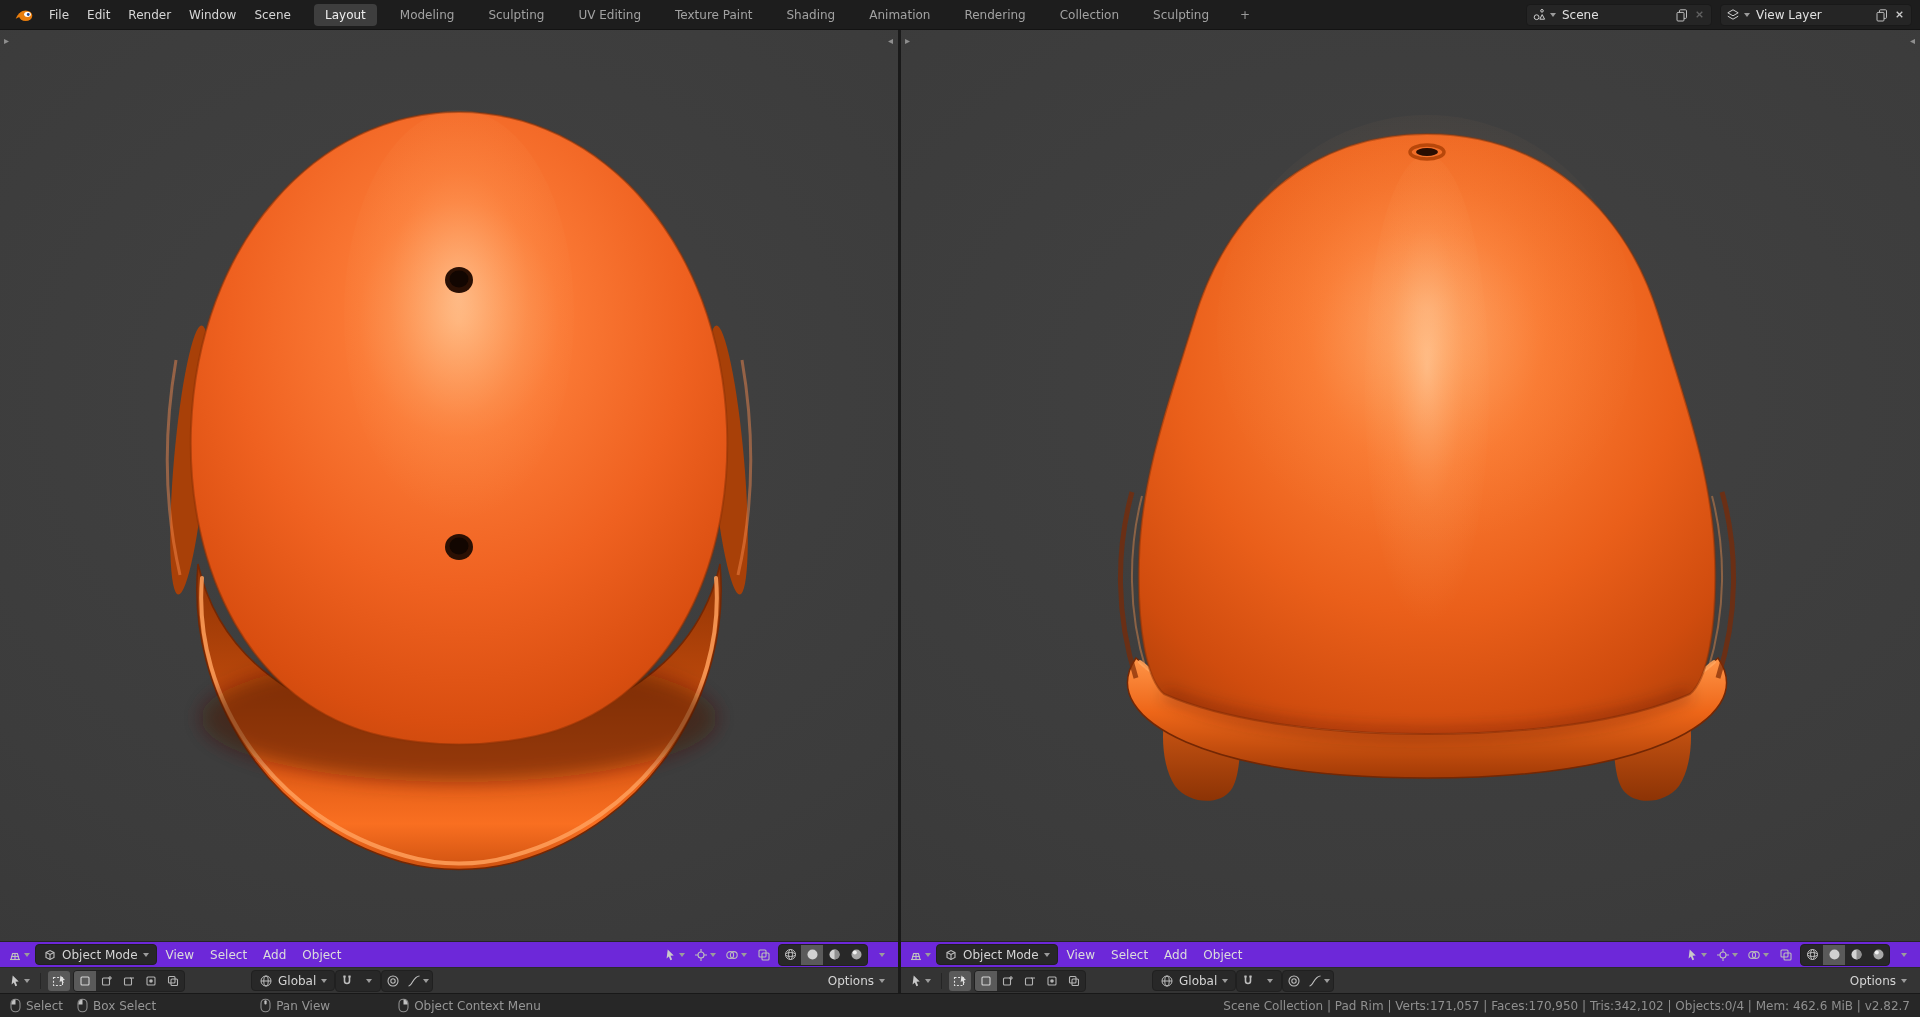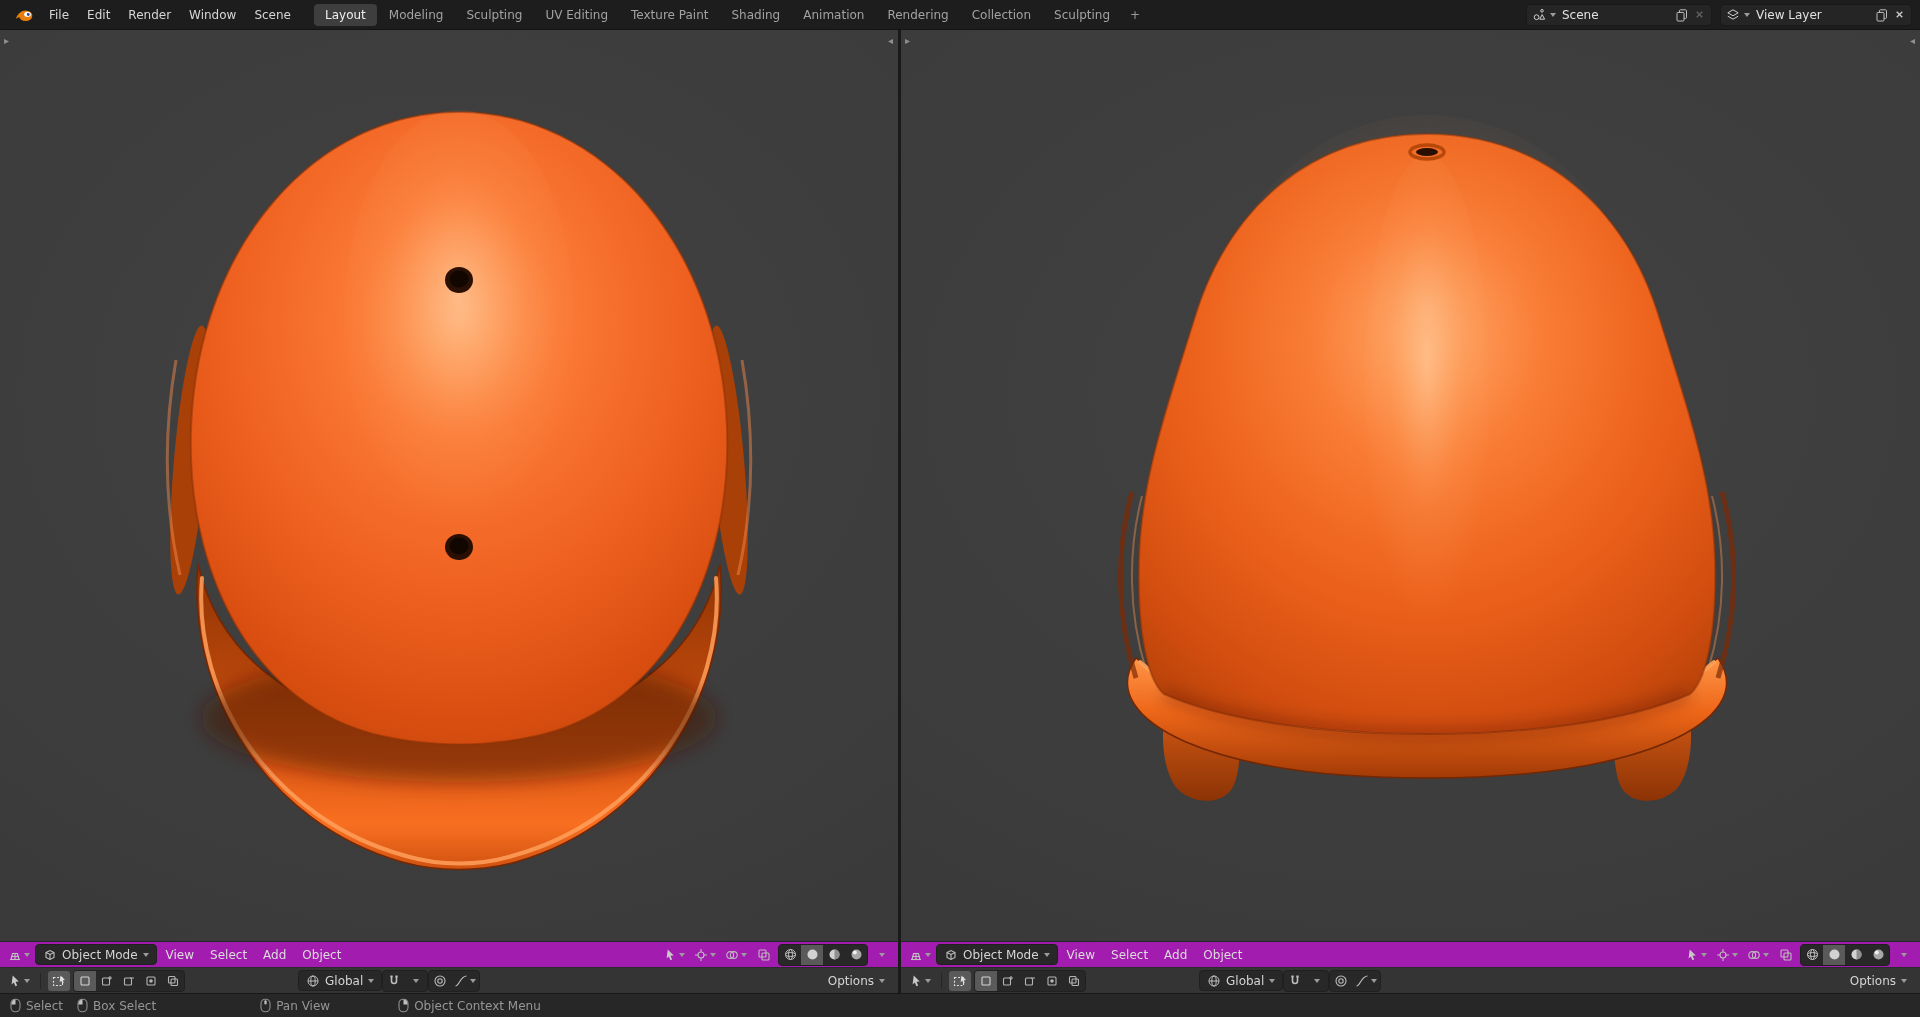--- a/index.html
+++ b/index.html
@@ -6,21 +6,21 @@
   body{margin:0;background:#111}
   .app{position:relative;width:1920px;height:1017px;background:#1d1d1d;
        font-family:"DejaVu Sans","Liberation Sans",sans-serif;font-size:12px;color:#d4d4d4;
        overflow:hidden;user-select:none}
   .ic{display:block}
 
   
   .topbar{height:30px;display:flex;align-items:center;padding:8px 8px;background:#1d1d1d;border-bottom:1px solid #131313}
   .logo{display:flex;align-items:center;padding:0 6px}
   .menu-item{padding:4px 9px;border-radius:3px;color:#d6d6d6;white-space:nowrap}
-  .tabs{display:flex;align-items:flex-start;margin-left:14px;gap:1px}
+  .tabs{display:flex;align-items:flex-start;margin-left:14px;gap:12px}
   .tab{padding:4px 11px;border-radius:4px;color:#a2a2a2;white-space:nowrap}
   .tab.active{background:#3e3e3e;color:#eeeeee}
   .tab.add{padding:4px 8px;color:#9a9a9a}
   .topbar-right{margin-left:auto;display:flex;align-items:flex-start;gap:8px}
   .db{display:flex;align-items:center;height:22px;background:#252525;border:1px solid #191919;border-radius:4px;padding:0 5px;gap:4px}
   .db .value{flex:1;color:#e0e0e0;padding:0 2px;white-space:nowrap}
   .db.scene{width:186px}.db.layer{width:192px}
   .dim{opacity:.45}
 
   
@@ -29,31 +29,31 @@
   .vp.left{width:898px}
   .vp.right{flex:1}
   .splitter{width:3px;background:#1a1a1a}
   .view3d{flex:1;position:relative;overflow:hidden;
     background:radial-gradient(120% 100% at 50% 40%, #424242 0%, #3c3c3c 55%, #353535 100%)}
   svg.render{position:absolute;left:0;top:0;width:100%;height:100%}
   .corner{position:absolute;top:6px;font-size:10px;color:#8f8f8f;line-height:1}
   .corner.l{left:4px}.corner.r{right:5px}
 
   
-  .vp-header{height:26px;background:#a21caf;border-top:1px solid #252525;display:flex;align-items:center;padding:0 5px;gap:2px}
+  .vp-header{height:26px;background:#6d28d9;border-top:1px solid #252525;display:flex;align-items:center;padding:0 5px;gap:2px}
   .vp-toolbar{height:26px;background:#343434;border-top:1px solid #2b2b2b;display:flex;align-items:center;padding:0 6px;gap:3px}
   .btn{display:flex;align-items:center;gap:5px;height:21px;padding:0 7px;border-radius:4px;white-space:nowrap}
   .btn.dark{background:#282828;border:1px solid #202020}
   .menu-label{padding:0 7px;color:#dcdcdc}
   .icon-btn{min-width:22px;height:20px;display:flex;align-items:center;justify-content:center;border-radius:3px;gap:2px;padding:0 3px}
   .icon-btn.on{background:#5a5a5a}
   .seg{display:flex;align-items:center;background:#282828;border-radius:4px;overflow:hidden;border:1px solid #202020}
   .seg .icon-btn{border-radius:0}
   .right-cluster{margin-left:auto;display:flex;align-items:center;gap:3px}
-  .mid-cluster{margin-left:110px;display:flex;align-items:center;}
+  .mid-cluster{margin-left:63px;display:flex;align-items:center;}
   .caret{width:0;height:0;border-left:3.5px solid transparent;border-right:3.5px solid transparent;border-top:4.5px solid #9c9c9c;display:inline-block}
   .vsep{width:1px;height:16px;background:#252525;margin:0 4px}
   .options-btn{margin-left:auto}
 
   
   .statusbar{height:24px;background:#272727;border-top:1px solid #181818;display:flex;align-items:center;padding:0 10px;color:#969696}
   .hint{display:flex;align-items:center;gap:5px;white-space:nowrap}
   .hint+.hint{margin-left:14px}
   .hint.gap-lg{margin-left:104px}
   .hint.gap-xl{margin-left:68px}
@@ -642,15 +642,16 @@
       </svg>
       <span>Pan View</span>
     </div>
     <div class="hint gap-xl">
       <svg class="ic" width="11" height="15" viewBox="0 0 11 15">
         <rect x="1" y="1.2" width="9" height="12.6" rx="4.2" fill="none" stroke="#8f8f8f" stroke-width="1.1"></rect>
         <path d="M5.5 1.4 C7.6 1.4 9.3 3 9.5 5.4 L9.5 6.4 L5.5 6.4 Z" fill="#c2c2c2"></path>
       </svg>
       <span>Object Context Menu</span>
     </div>
+    <div class="stats">Scene Collection | Pad Rim | Verts:171,057 | Faces:170,950 | Tris:342,102 | Objects:0/4 | Mem: 462.6 MiB | v2.82.7</div>
   </div>
 
 </div>
 
 </body></html>

